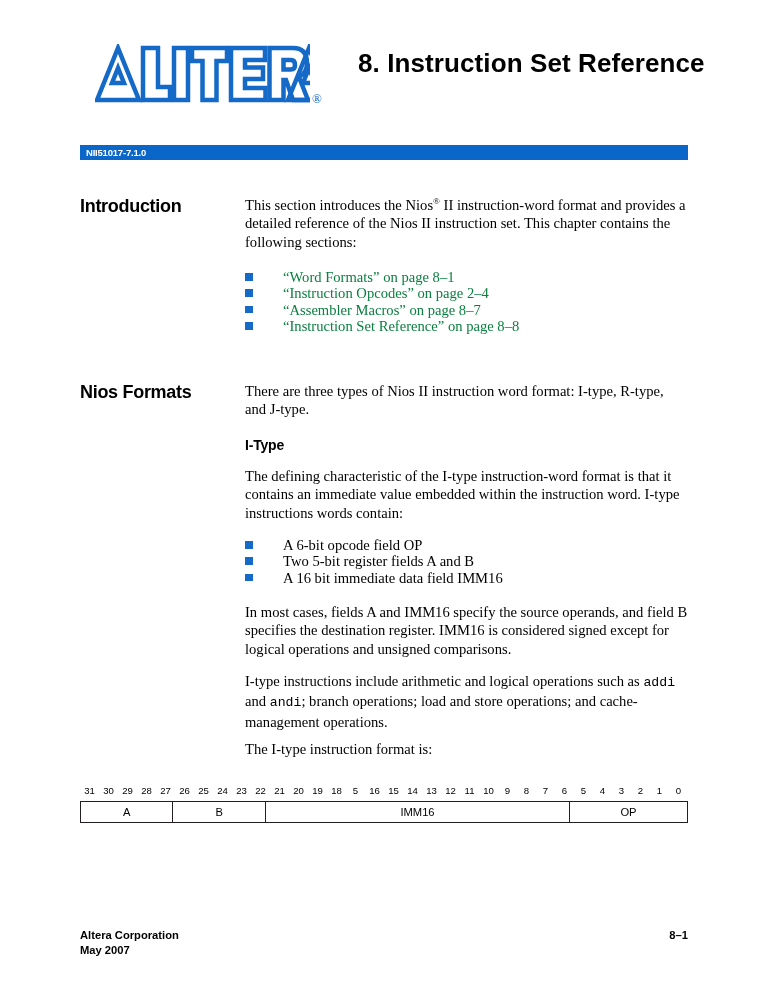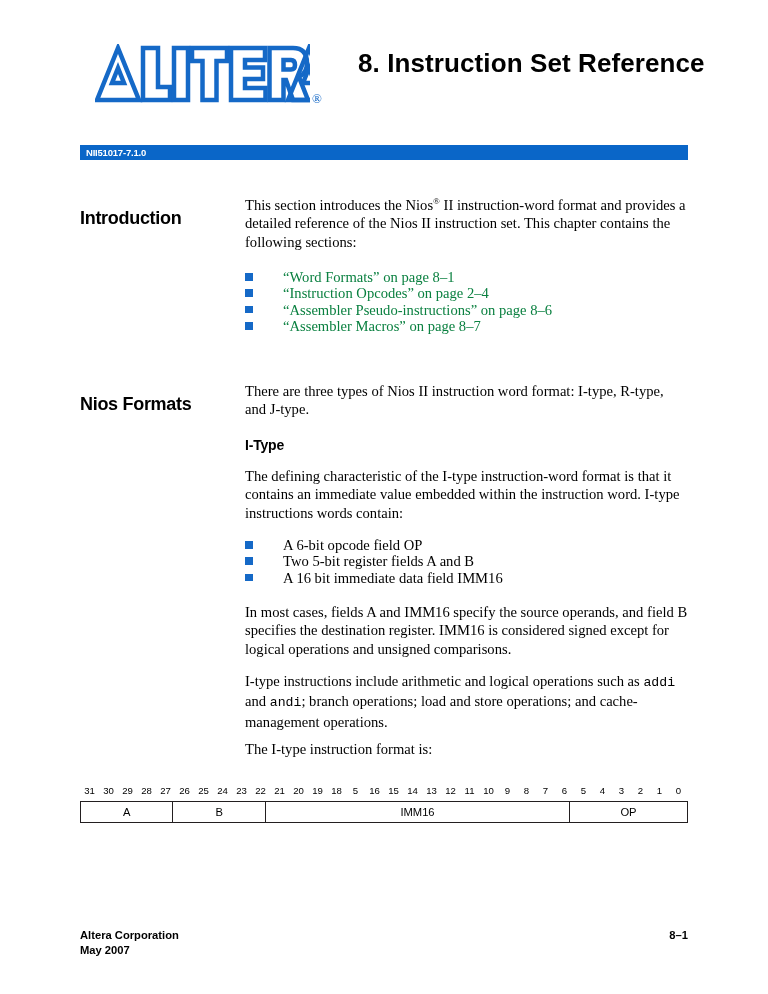--- a/index.html
+++ b/index.html
@@ -83,21 +83,20 @@
   }
   .head-col {
     position: absolute;
     left: 80px;
     width: 160px;
     font-family: "Liberation Sans", sans-serif;
     font-weight: bold;
     font-size: 18px;
     letter-spacing: -0.3px;
     color: #000;
-    margin-top: 12px;
   }
   .body-col {
     position: absolute;
     left: 245px;
     width: 443px;
   }
   p.para {
     margin: 0;
     font-size: 14.6px;
     line-height: 18.4px;
@@ -259,22 +258,22 @@
   <div class="body-col">
     <p class="para">This section introduces the Nios<sup class="reg">®</sup> II instruction-word format and provides a detailed reference of the Nios II instruction set. This chapter contains the following sections:</p>
   </div>
 </div>
 
 <div class="row" style="top:269px;">
   <div class="body-col">
     <ul class="bullets">
       <li><span class="sq"></span><span class="link">“Word Formats” on page 8–1</span></li>
       <li><span class="sq"></span><span class="link">“Instruction Opcodes” on page 2–4</span></li>
-      <li><span class="sq"></span><span class="link">“Assembler Pseudo-instructions” on page 8–6</span></li>
       <li><span class="sq"></span><span class="link">“Assembler Macros” on page 8–7</span></li>
+      <li><span class="sq"></span><span class="link">“Instruction Set Reference” on page 8–8</span></li>
     </ul>
   </div>
 </div>
 
 <div class="row" style="top:382px;">
   <div class="head-col">Nios Formats</div>
   <div class="body-col">
     <p class="para">There are three types of Nios II instruction word format: I-type, R-type, and J-type.</p>
   </div>
 </div>

